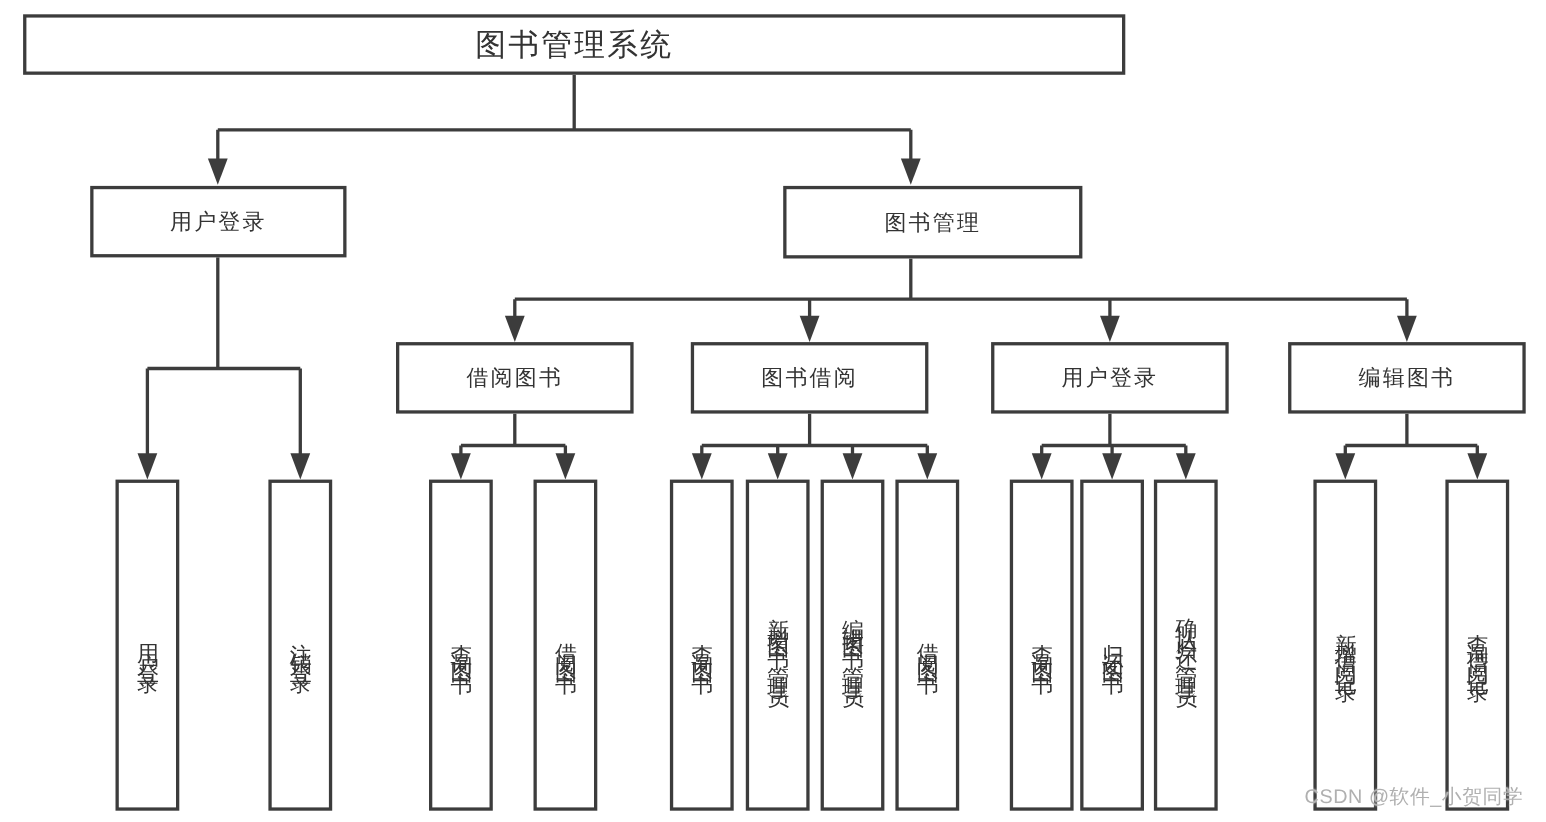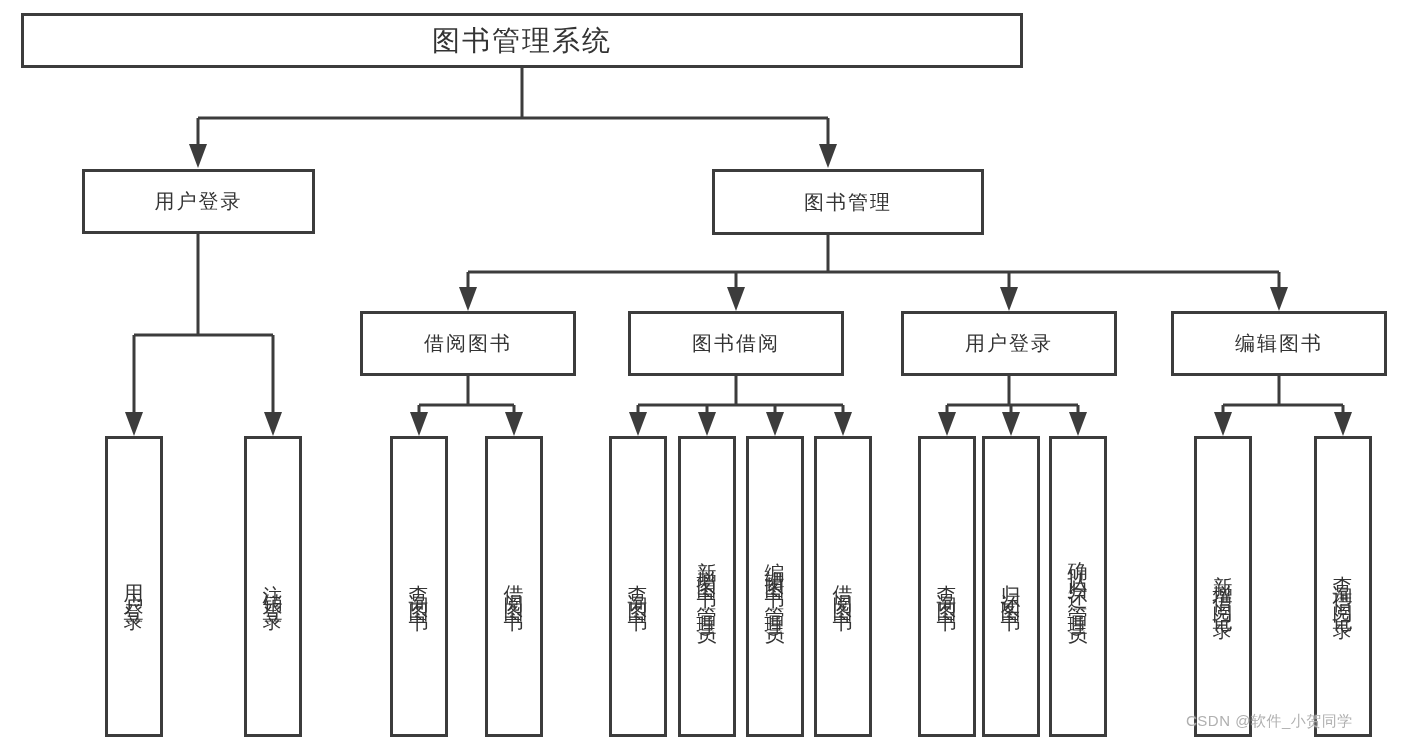--- a/index.html
+++ b/index.html
@@ -53,21 +53,21 @@
     line-height: 1;
     font-size: 20px;
     letter-spacing: 9px;
     color: #333333;
   }
   .watermark {
     position: absolute;
     left: 1186px;
     top: 712px;
     z-index: 3;
-    font-size: 15px;
+    font-size: 18px;
     color: #b0b0b0;
     letter-spacing: 0.5px;
     text-shadow: 0 0 2px #ffffff;
     white-space: nowrap;
   }
 </style>
 </head>
 <body>
 
 <div class="stage">

